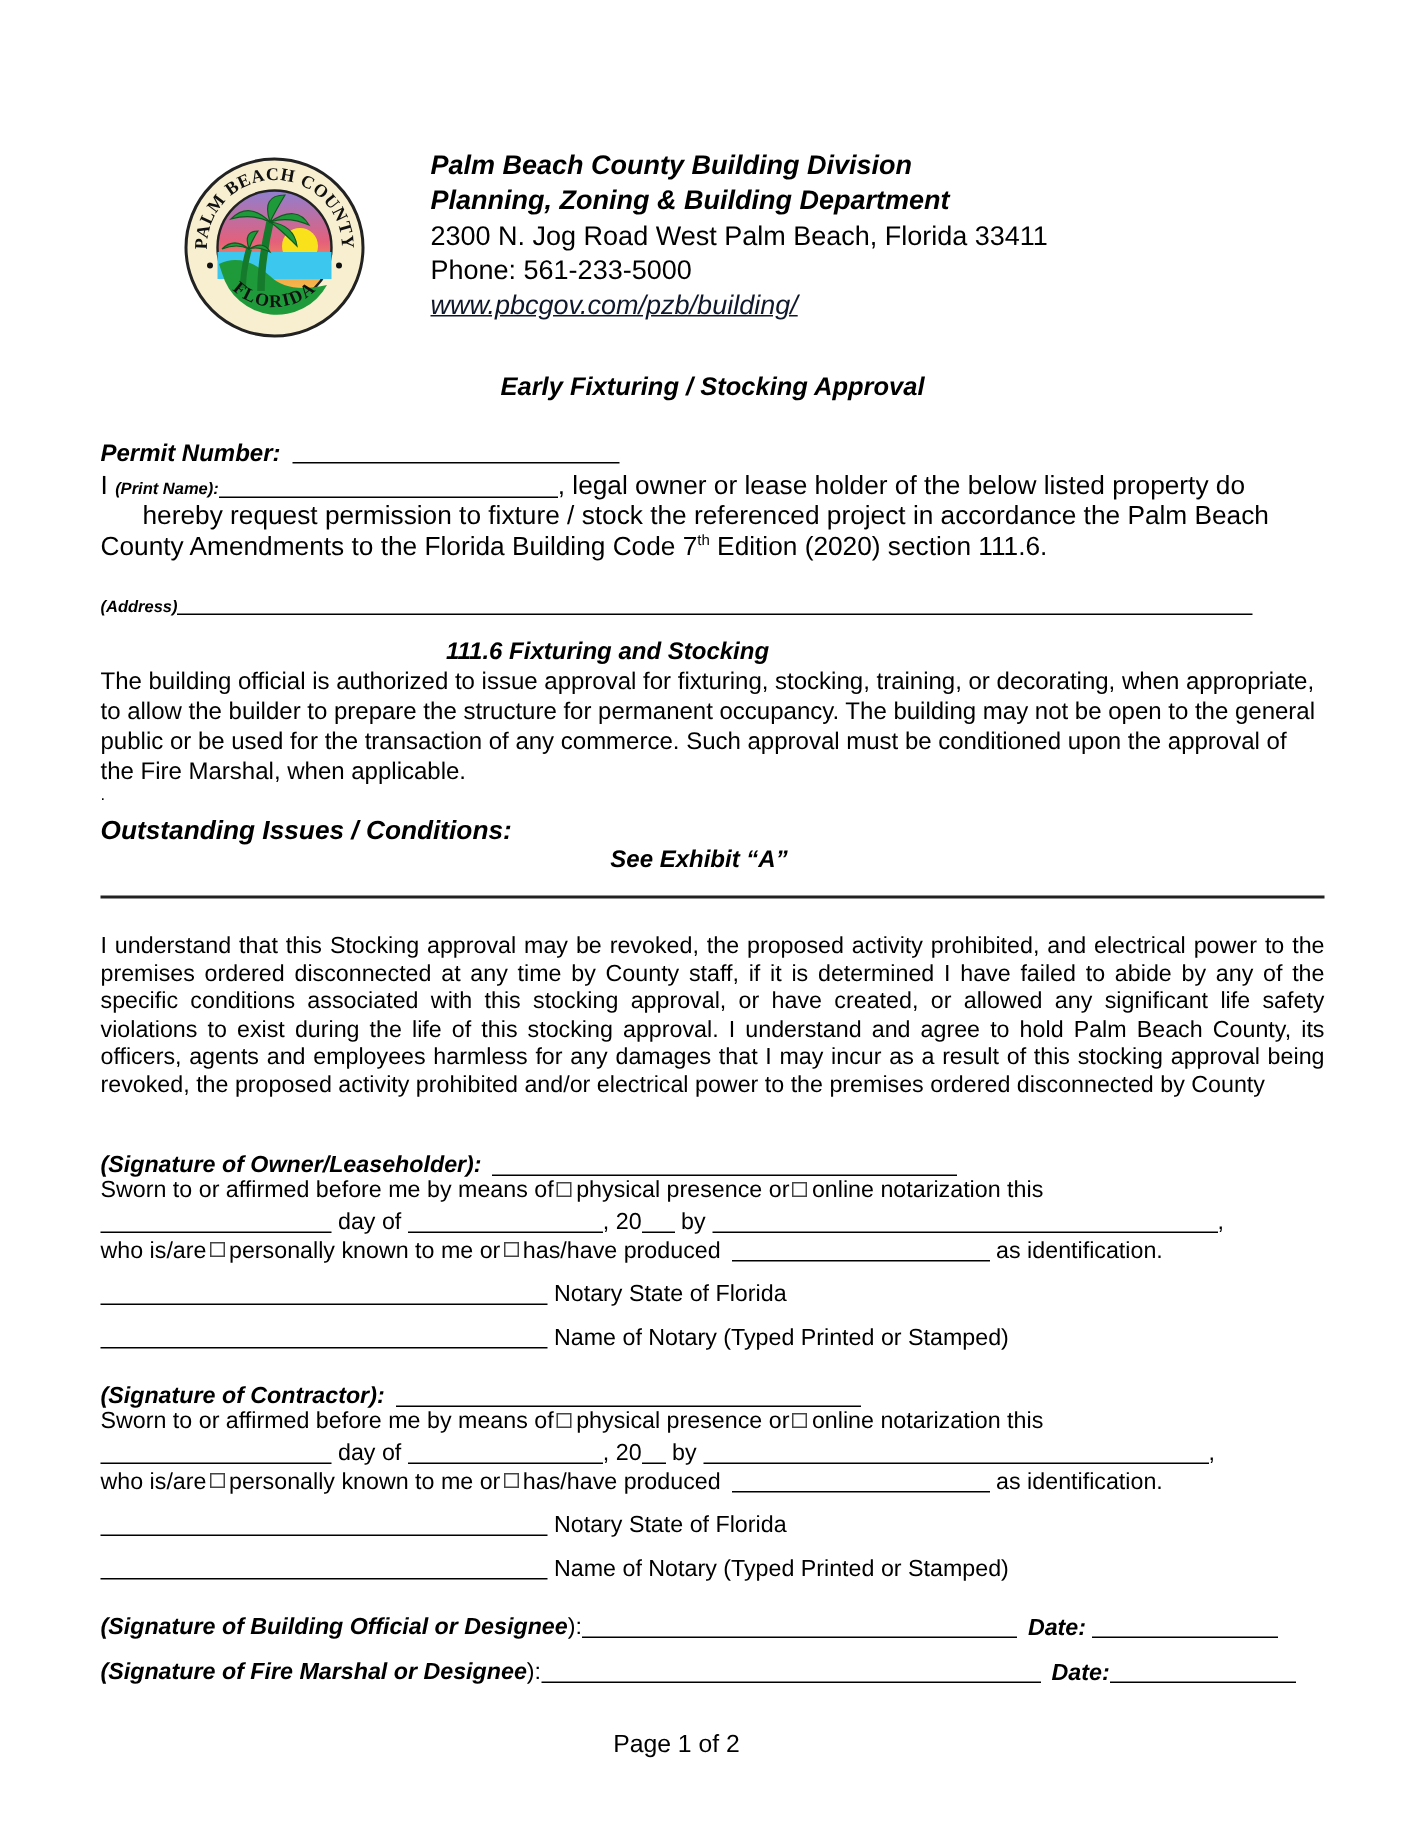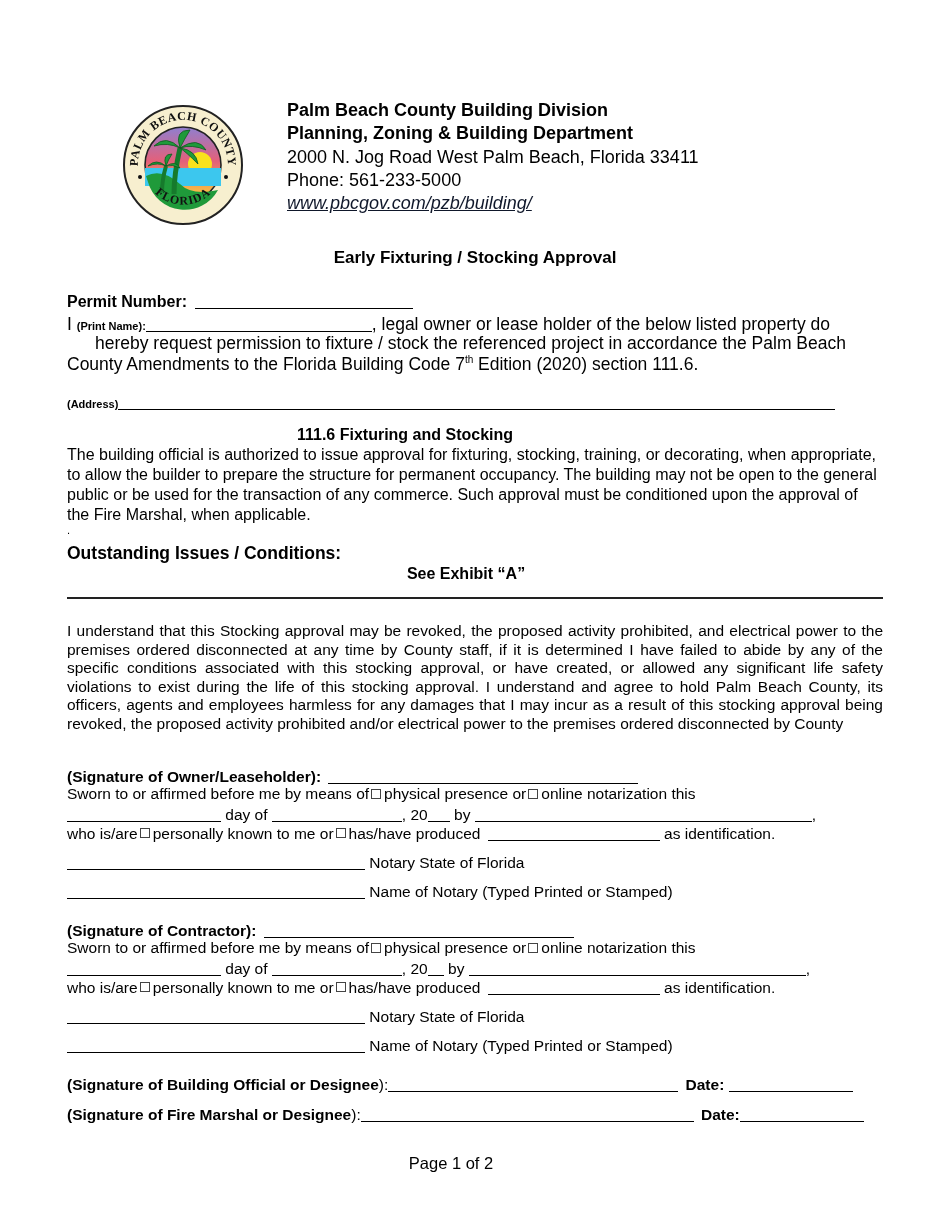--- a/index.html
+++ b/index.html
@@ -1,19 +1,19 @@
 <!DOCTYPE html>
 <html><head>
   <meta charset="utf-8">
   <style>
     html, body { margin: 0; padding: 0; background: #ffffff; }
     body { width: 950px; height: 1230px; position: relative; overflow: hidden;
            font-family: "Liberation Sans", sans-serif; color: #000; }
     .abs { position: absolute; white-space: nowrap; }
-    .b { font-weight: bold; }
+    .b { font-weight: bold; font-style: italic; }
     .ul { display: inline-block; border-bottom: 1.3px solid #000; height: 1em; vertical-align: baseline; transform: translateY(2px); }
     .box { display: inline-block; width: 8px; height: 8px; border: 1px solid #444; vertical-align: middle; margin: 0 3px 0 2px; transform: translateY(-1px); }
     .t16 { font-size: 16px; }
     .t15 { font-size: 15.5px; }
     .head-line { font-size: 18px; line-height: 23px; }
     .link { color: #0f172a; text-decoration: underline; font-style: italic; }
     .para { position: absolute; left: 67px; width: 816px; font-size: 16px; line-height: 20px; }
     .just { text-align: justify; text-align-last: left; }
     sup { font-size: 10px; line-height: 0; }
   </style>
@@ -47,21 +47,21 @@
     <text font-family="Liberation Serif, serif" font-size="12" font-weight="bold" fill="#111" letter-spacing="1">
       <textPath href="#arcBot" startOffset="50%" text-anchor="middle">FLORIDA</textPath>
     </text>
     <circle cx="18" cy="73" r="2" fill="#111"></circle>
     <circle cx="104" cy="73" r="2" fill="#111"></circle>
   </svg>
 </div>
 
 <div class="abs head-line b" style="left:287px; top:99px;">Palm Beach County Building Division</div>
 <div class="abs head-line b" style="left:287px; top:122px;">Planning, Zoning &amp; Building Department</div>
-<div class="abs head-line" style="left:287px; top:146px;">2000 N. Jog Road West Palm Beach, Florida 33411</div>
+<div class="abs head-line" style="left:287px; top:146px;">2300 N. Jog Road West Palm Beach, Florida 33411</div>
 <div class="abs head-line" style="left:287px; top:169px;">Phone: 561-233-5000</div>
 <div class="abs head-line link" style="left:287px; top:192px;">www.pbcgov.com/pzb/building/</div>
 
 <div class="abs b" style="left:0; width:950px; text-align:center; top:248px; font-size:17px;">Early Fixturing / Stocking Approval</div>
 
 <div class="abs t16 b" style="left:67px; top:290px;">
   <span>Permit Number:</span>
   <span class="ul" style="width:218px; margin-left:4px;"></span>
 </div>
 

